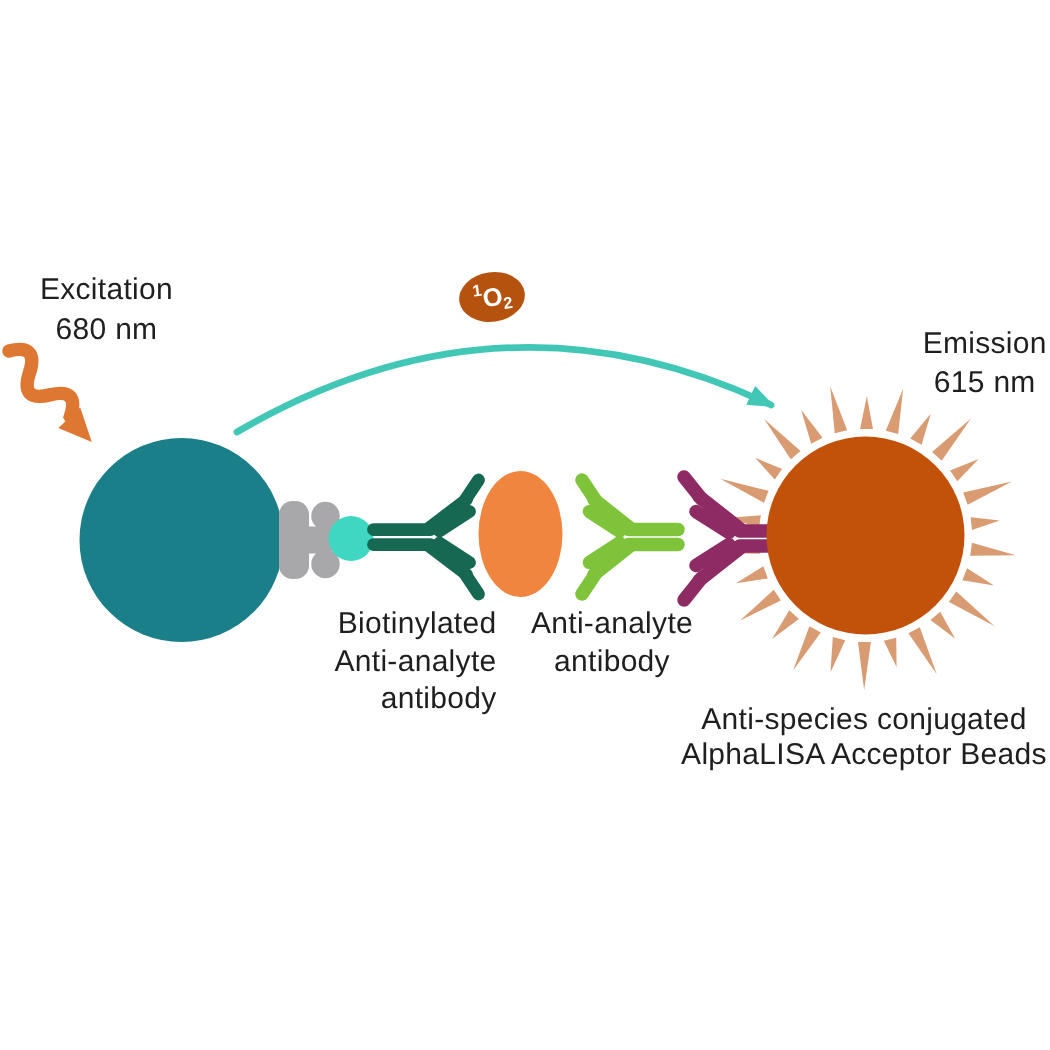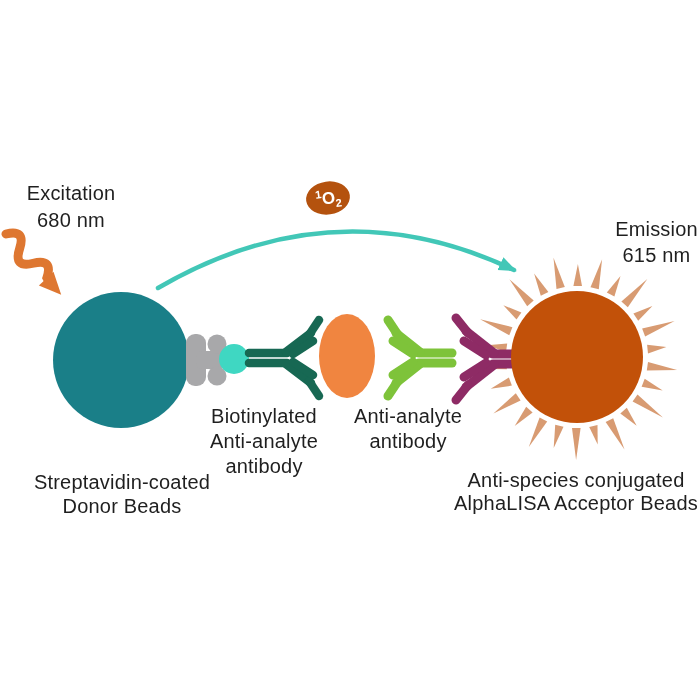--- a/index.html
+++ b/index.html
@@ -17,21 +17,21 @@
     font-size:20px;
     line-height:25px;
     font-weight:500;
     text-align:center;
     white-space:pre-line;
     letter-spacing:0.2px;
   }
   .lbl.excitation{left:-4px;top:180px;width:150px;line-height:27px;}
   .lbl.emission{left:584px;top:216px;width:145px;line-height:26px;}
   .lbl.analyte{left:280px;top:279px;width:140px;line-height:26px;}
-  .lbl.biotinylated{left:184px;top:404px;width:160px;line-height:25px;}
+  .lbl.biotinylated{left:171px;top:404px;width:160px;line-height:25px;text-align:right;}
   .lbl.antianalyte{left:328px;top:404px;width:160px;line-height:25px;}
   .lbl.donor{left:22px;top:470px;width:200px;line-height:24px;}
   .lbl.acceptor{left:446px;top:469px;width:260px;line-height:23px;}
   .badge-text{
     position:absolute;left:306px;top:182px;width:45px;height:33px;
     display:flex;align-items:center;justify-content:center;
     color:#ffffff;font-weight:bold;
     transform:rotate(-8deg);
   }
   .badge-text .sup{font-size:11px;position:relative;top:-6px;}
@@ -145,17 +145,15 @@
 
   <div class="lbl excitation">Excitation
 680 nm</div>
   <div class="lbl emission">Emission
 615 nm</div>
   <div class="lbl biotinylated">Biotinylated
 Anti-analyte
 antibody</div>
   <div class="lbl antianalyte">Anti-analyte
 antibody</div>
-  <div class="lbl donor">Streptavidin-coated
-Donor Beads</div>
   <div class="lbl acceptor">Anti-species conjugated
 AlphaLISA Acceptor Beads</div>
 </div>
 
 </body></html>

